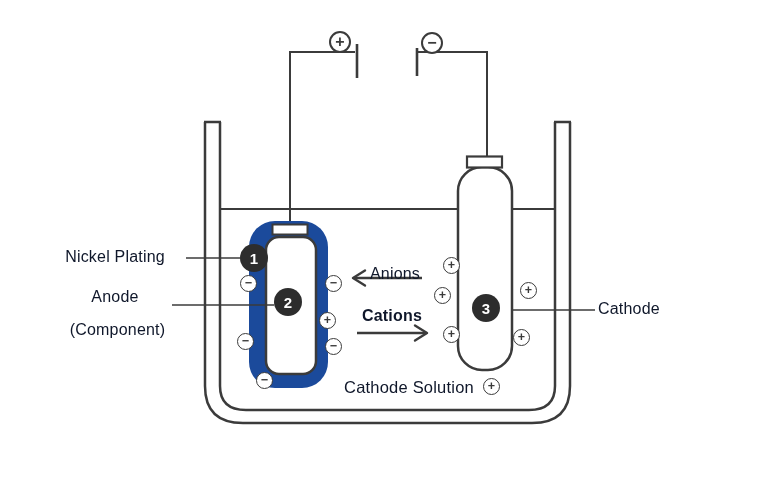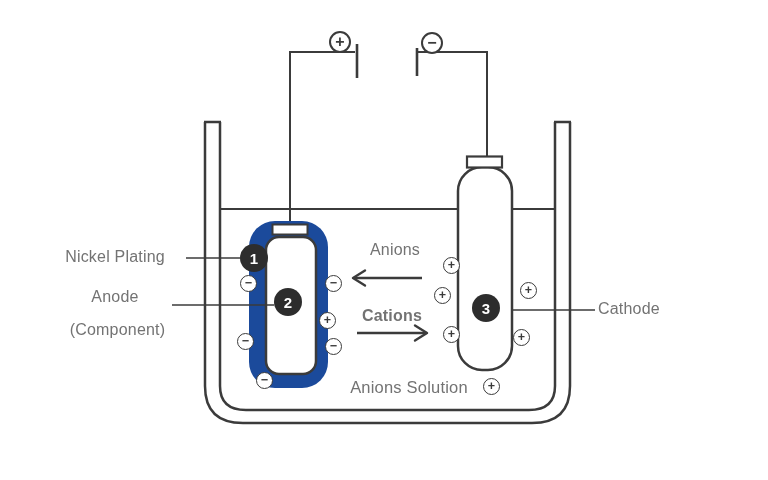--- a/index.html
+++ b/index.html
@@ -3,21 +3,21 @@
 <meta charset="utf-8">
 <style>
   html,body { margin:0; padding:0; background:#ffffff; }
   #stage {
     position:relative; width:768px; height:480px; background:#ffffff;
     font-family:"Liberation Sans", sans-serif; overflow:hidden;
     color:#3d3d3d;
   }
   #diagram-svg { position:absolute; left:0; top:0; }
   .label {
-    position:absolute; font-size:16px; line-height:20px; color:#737373;
+    position:absolute; font-size:16px; line-height:20px; color:#0f172a;
     letter-spacing:0.2px; white-space:nowrap;
   }
   .center { text-align:center; }
   .ion {
     position:absolute; width:17px; height:17px; box-sizing:border-box;
     border:1.7px solid #3b3b3b; border-radius:50%; background:#ffffff;
     display:flex; align-items:center; justify-content:center;
     font-size:12.5px; line-height:1; color:#3b3b3b; font-weight:600;
   }
   .terminal {
@@ -91,17 +91,17 @@
   <div class="ion" style="left:483px; top:378px;">+</div>
 
   <div class="badge" style="left:240px; top:244px;">1</div>
   <div class="badge" style="left:274px; top:288px;">2</div>
   <div class="badge" style="left:472px; top:294px;">3</div>
 
   <div class="label center" style="left:40px; top:247px; width:150px;">Nickel Plating</div>
   <div class="label center" style="left:40px; top:320px; width:155px;">(Component)</div>
   <div class="label center" style="left:40px; top:287px; width:150px;">Anode</div>
   <div class="label" style="left:598px; top:299px;text-align:center;">Cathode</div>
-  <div class="label center" style="left:355px; top:240px; width:80px;">Anions</div>
+  <div class="label center" style="left:355px; top:264px; width:80px;">Anions</div>
   <div class="label center" style="left:352px; top:306px; width:80px;font-weight:bold;">Cations</div>
-  <div class="label center" style="left:343px; top:377px; width:132px; font-size:16.5px;">Anions Solution</div>
+  <div class="label center" style="left:343px; top:377px; width:132px; font-size:16.5px;">Cathode Solution</div>
 
 </div>
 
 </body></html>

